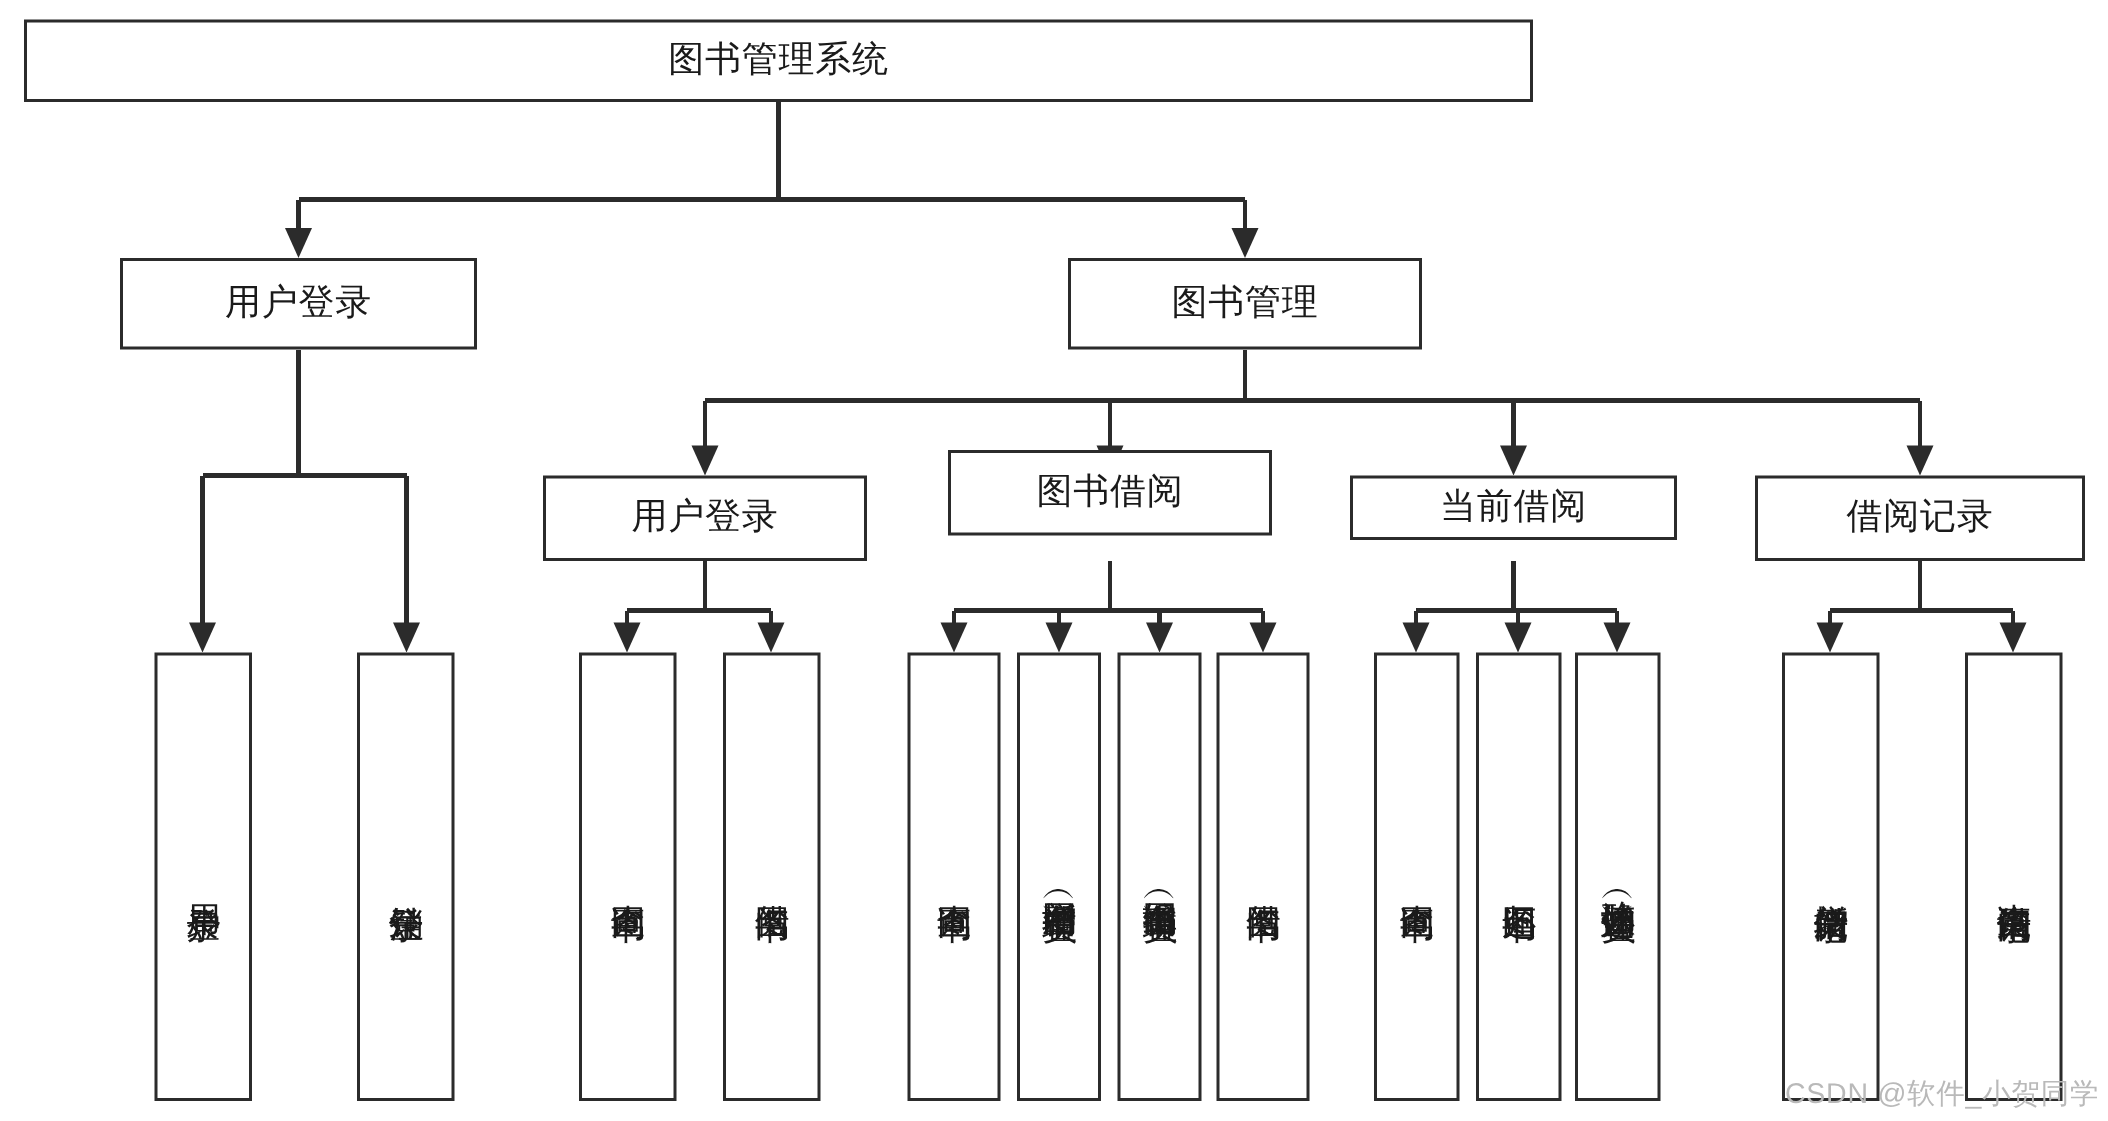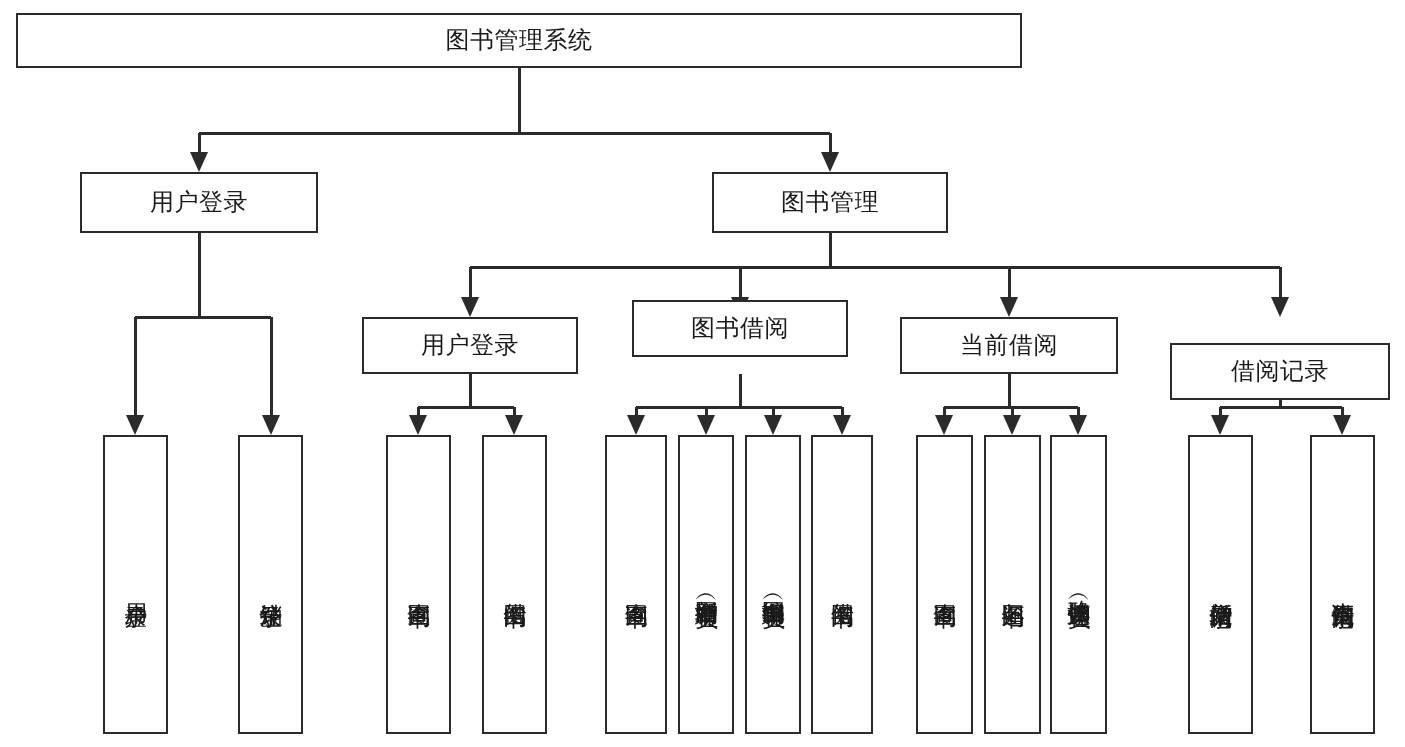--- a/index.html
+++ b/index.html
@@ -133,24 +133,24 @@
       </div>
       <div class="node horiz" style="left: 712px; top: 172px; width: 236px; height: 61px;">
         <span class="lbl">图书管理</span>
       </div>
       <div class="node horiz" style="left: 362px; top: 317px; width: 216px; height: 57px;">
         <span class="lbl">用户登录</span>
       </div>
       <div class="node horiz" style="left: 632px; top: 300px; width: 216px; height: 57px;">
         <span class="lbl">图书借阅</span>
       </div>
-      <div class="node horiz" style="left: 900px; top: 317px; width: 218px; height: 57px;">
+      <div class="node horiz" style="left: 900px; top: 317px; width: 218px; height: 43px;">
         <span class="lbl">当前借阅</span>
       </div>
-      <div class="node horiz" style="left: 1170px; top: 317px; width: 220px; height: 57px; margin-top: 26px;">
+      <div class="node horiz" style="left: 1170px; top: 317px; width: 220px; height: 57px;">
         <span class="lbl">借阅记录</span>
       </div>
       <div class="node vert" style="left: 103px; top: 435px; width: 65px; height: 299px;">
         <span class="lbl">用户登录</span>
       </div>
       <div class="node vert" style="left: 238px; top: 435px; width: 65px; height: 299px;">
         <span class="lbl">注销登录</span>
       </div>
       <div class="node vert" style="left: 386px; top: 435px; width: 65px; height: 299px;">
         <span class="lbl">查询图书</span>
@@ -180,14 +180,15 @@
         <span class="lbl">确认归还（管理员）</span>
       </div>
       <div class="node vert" style="left: 1188px; top: 435px; width: 65px; height: 299px;">
         <span class="lbl">新增借阅记录</span>
       </div>
       <div class="node vert" style="left: 1310px; top: 435px; width: 65px; height: 299px;">
         <span class="lbl">查询借阅记录</span>
       </div>
     </div>
 
+  <div class="watermark" style="left:1190px; top:716px;">CSDN @软件_小贺同学</div>
 
 </div>
 
 </body></html>

